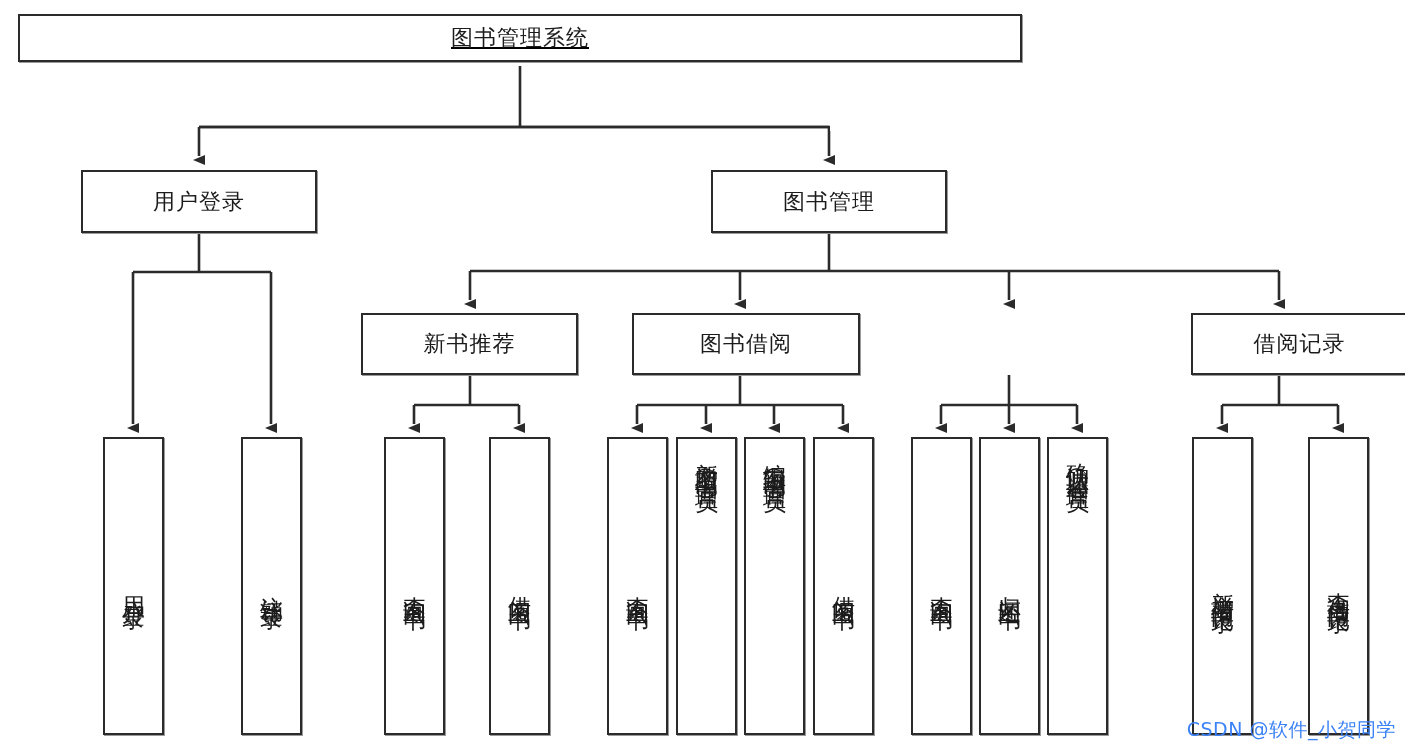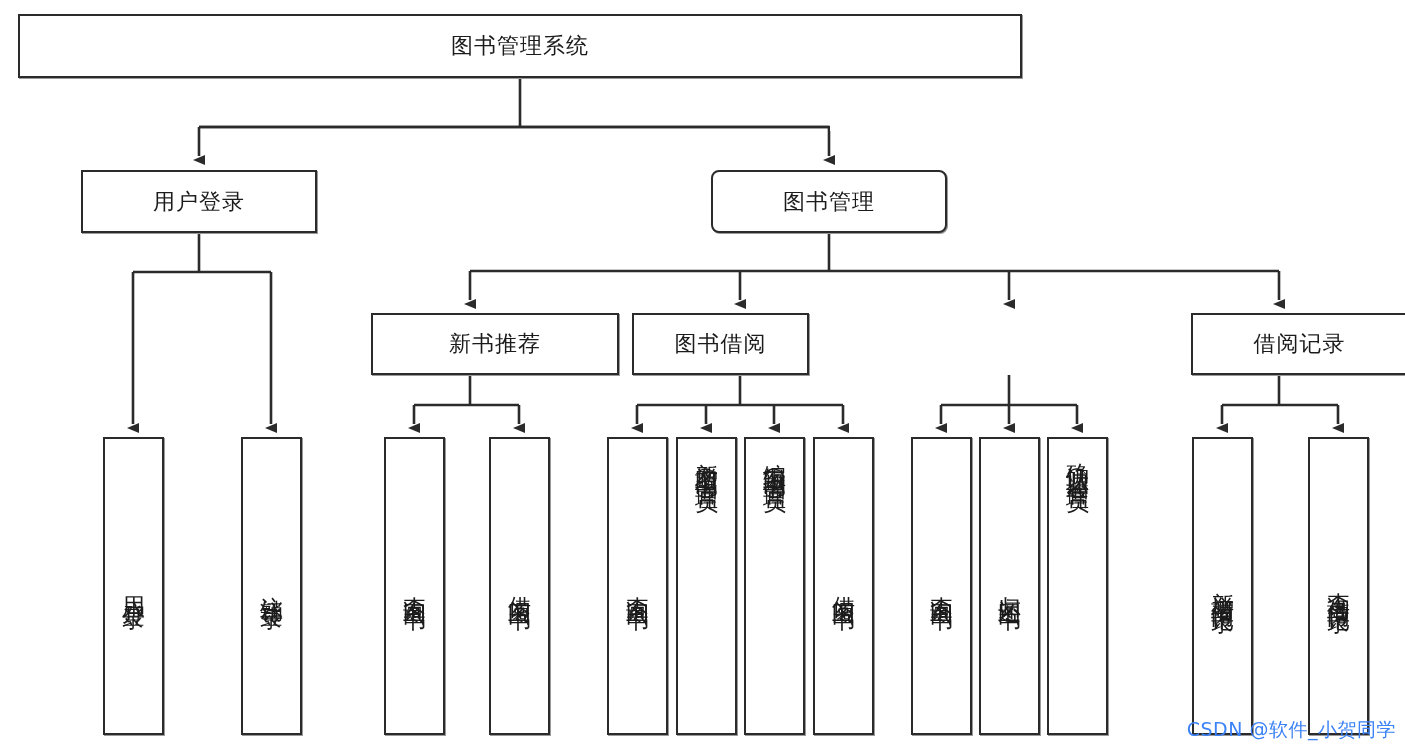--- a/index.html
+++ b/index.html
@@ -120,35 +120,35 @@
       <path d="M1009,405 L1009,424" marker-end="url(#arrow)"></path>
       <path d="M1077,405 L1077,424" marker-end="url(#arrow)"></path>
 
       <path d="M1279,375 L1279,405"></path>
       <path d="M1222,405 L1338,405"></path>
       <path d="M1222,405 L1222,424" marker-end="url(#arrow)"></path>
       <path d="M1338,405 L1338,424" marker-end="url(#arrow)"></path>
     </g>
   </svg>
 
-  <div class="node" style="left:18px; top:14px; width:1004px; height:64px;">
+  <div class="node" style="left:18px; top:14px; width:1004px; height:48px;text-decoration:underline;">
     <span class="label">图书管理系统</span>
   </div>
 
   <div class="node" style="left:81px; top:170px; width:236px; height:63px;">
     <span class="label">用户登录</span>
   </div>
-  <div class="node" style="left:711px; top:170px; width:236px; height:63px;border-radius:8px;">
+  <div class="node" style="left:711px; top:170px; width:236px; height:63px;">
     <span class="label">图书管理</span>
   </div>
 
-  <div class="node" style="left:371px; top:313px; width:248px; height:62px;">
+  <div class="node" style="left:361px; top:313px; width:217px; height:62px;">
     <span class="label">新书推荐</span>
   </div>
-  <div class="node" style="left:632px; top:313px; width:177px; height:62px;">
+  <div class="node" style="left:632px; top:313px; width:228px; height:62px;">
     <span class="label">图书借阅</span>
   </div>
   <div class="node" style="left:1171px; top:313px; width:217px; height:62px;margin-left:20px;">
     <span class="label">借阅记录</span>
   </div>
 
   <div class="node vertical mid" style="left:103px; top:437px; width:61px; height:298px;">
     <span class="label">用户登录</span>
   </div>
   <div class="node vertical mid" style="left:241px; top:437px; width:61px; height:298px;">

